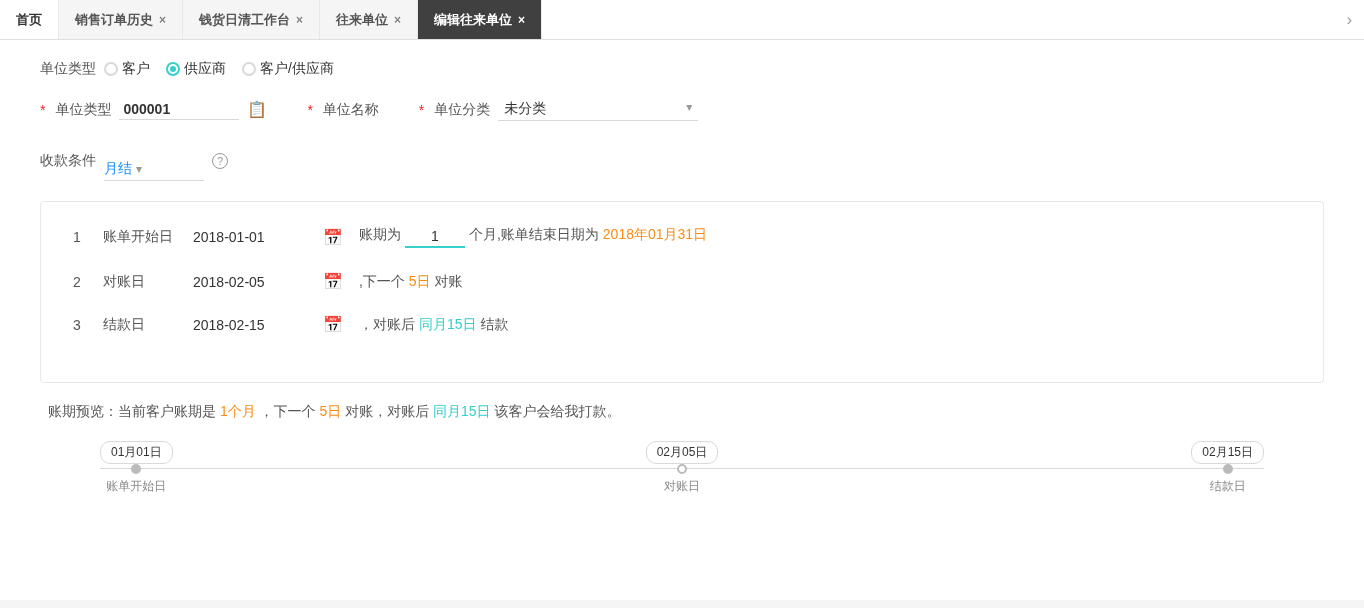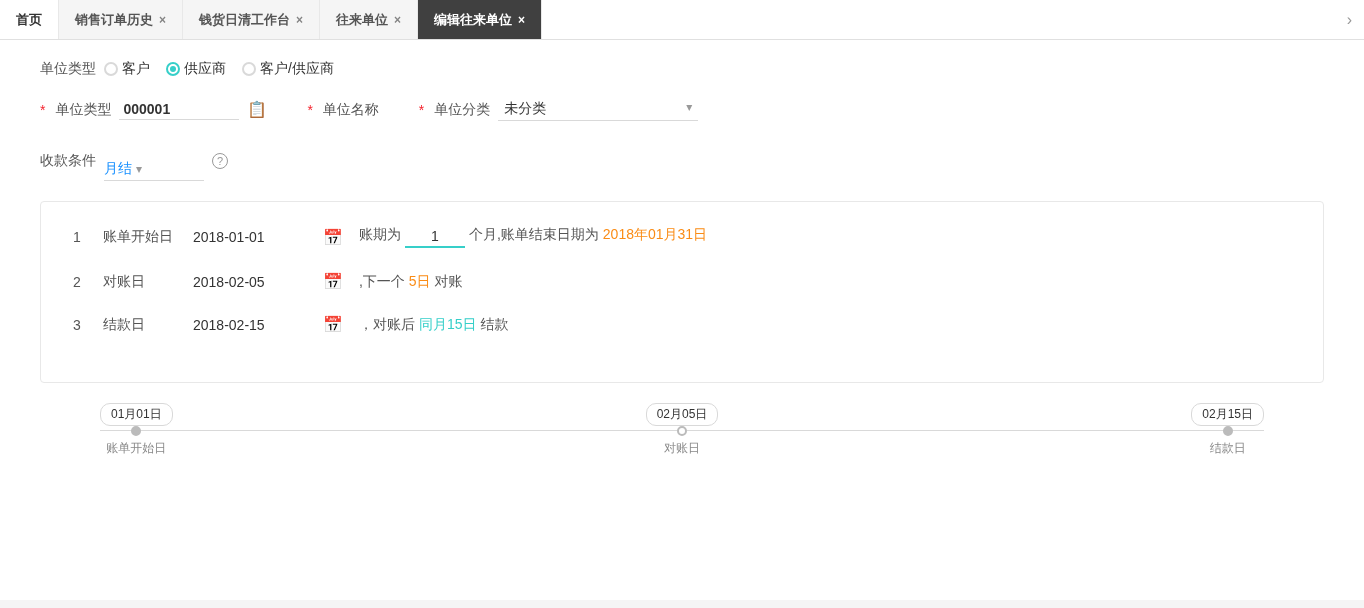--- a/index.html
+++ b/index.html
@@ -393,20 +393,29 @@
       <div class="step-date">2018-02-15</div>
       <span class="cal-icon step-cal">📅</span>
       <div class="step-desc">
         <span>，对账后</span>
         <span class="highlight-teal">同月15日</span>
         <span>结款</span>
       </div>
     </div>
   </div>
 
+  <div class="preview-text">
+    <span>账期预览：当前客户账期是</span>
+    <span class="highlight-orange">1个月</span>
+    <span>，下一个</span>
+    <span class="highlight-orange">5日</span>
+    <span>对账，对账后</span>
+    <span class="highlight-teal">同月15日</span>
+    <span> 该客户会给我打款。</span>
+  </div>
 
   <div style="position:relative; padding: 0 40px;">
     <div class="timeline">
       <div class="timeline-line"></div>
       <div class="timeline-items">
 
         <div class="timeline-node-wrap">
           <div class="timeline-badge">01月01日</div>
           <div class="timeline-dot start"></div>
           <div class="timeline-sublabel">账单开始日</div>

